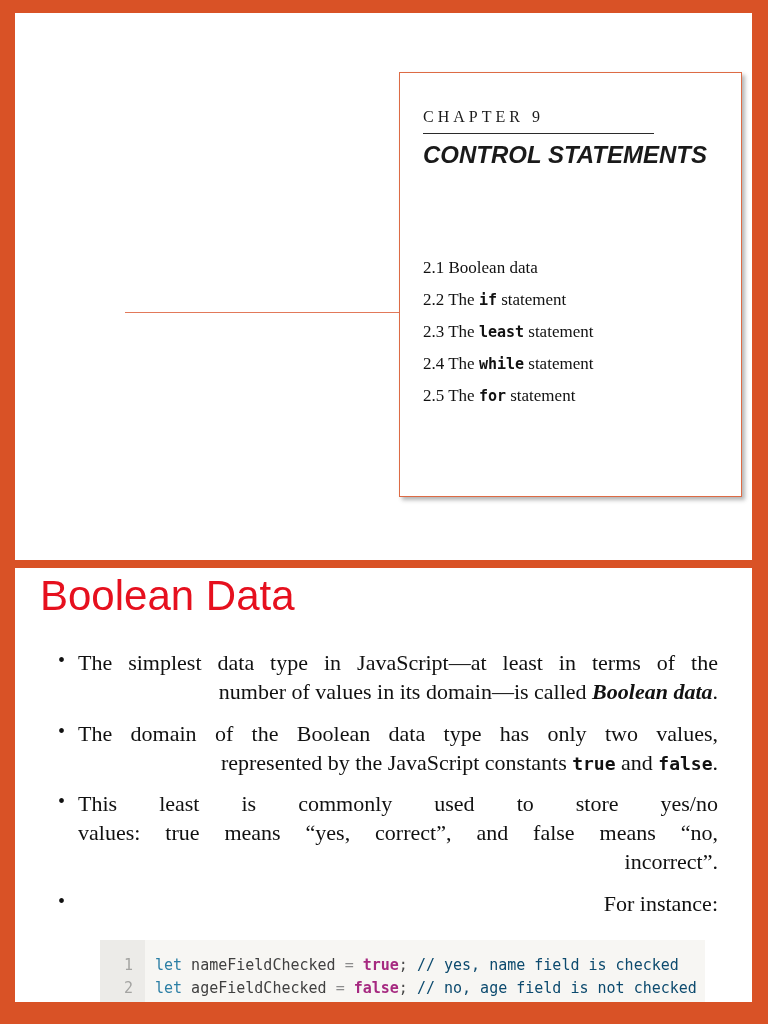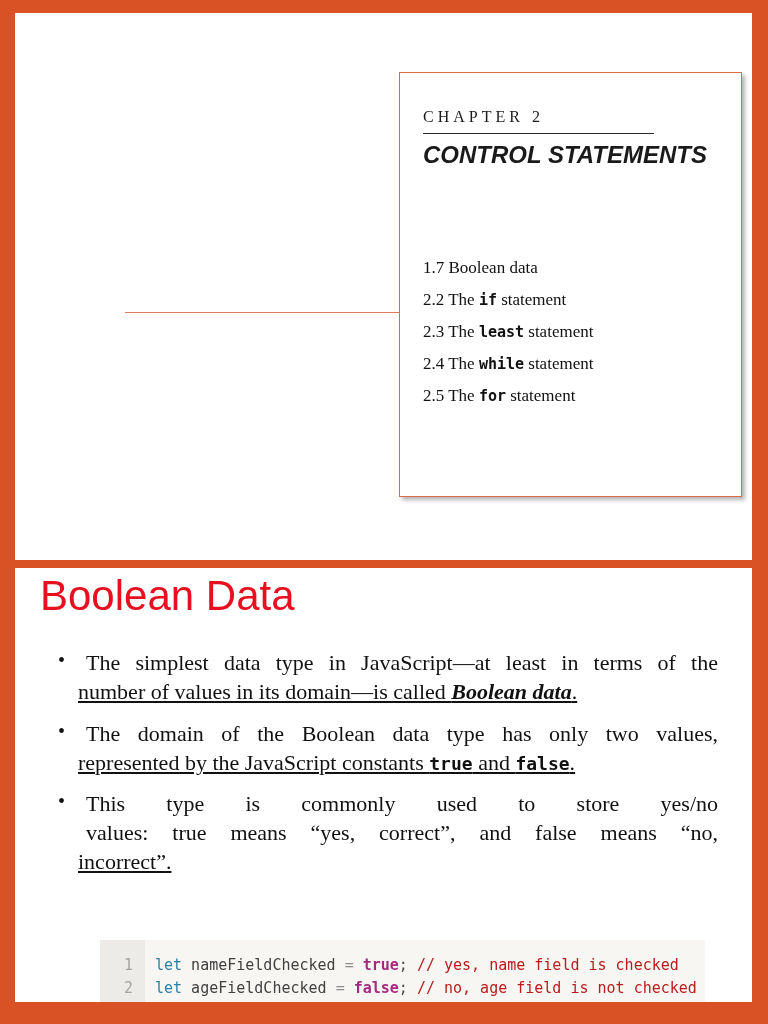--- a/index.html
+++ b/index.html
@@ -119,22 +119,22 @@
     content: "\2022";
     position: absolute;
     left: 3px;
     top: -2px;
     font-size: 20px;
     color: #111111;
   }
   .li-b1 { margin-bottom: 13px; }
   .li-b2 { margin-bottom: 11px; }
   .li-b3 { margin-bottom: 13px; }
-  .jl { text-align: justify; text-align-last: justify; margin-left: 8px; }
-  .ll { text-align: left; text-decoration: underline; }
+  .jl { text-align: justify; text-align-last: justify; }
+  .ll { text-align: right; }
   .bi { font-weight: bold; font-style: italic; }
   .mono-inline {
     font-family: "DejaVu Sans Mono", monospace;
     font-weight: bold;
     font-size: 18px;
   }
 
   
   .codeblock {
     position: absolute;
@@ -165,35 +165,35 @@
     padding-right: 12px;
     color: #A4A4A2;
     flex-shrink: 0;
   }
   .codetext { padding-left: 10px; white-space: pre; color: #404040; }
   .tok-kw   { color: #2C7FA5; margin-top: 8px; }
   .tok-id   { color: #404040; }
   .tok-op   { color: #8C8C8C; }
   .tok-bool { color: #A62980; font-weight: bold; }
   .tok-semi { color: #4A4A4A; }
-  .tok-cmt  { color: #b91c1c; }
+  .tok-cmt  { color: #0c4a6e; }
 </style>
 </head>
 <body>
 
 <div class="viewer">
 
   <div class="slide slide1">
     <div class="deco-line"></div>
     <div class="chapter-box">
-      <div class="chapter-label">CHAPTER 2</div>
+      <div class="chapter-label">CHAPTER 9</div>
       <div class="chapter-underline"></div>
       <div class="chapter-title">CONTROL STATEMENTS</div>
       <div class="toc">
-        <div class="toc-item"><span>1.7 Boolean data</span><span class="mono-kw"></span><span></span></div>
+        <div class="toc-item"><span>2.1 Boolean data</span><span class="mono-kw"></span><span></span></div>
         <div class="toc-item"><span>2.2 The </span><span class="mono-kw">if</span><span> statement</span></div>
         <div class="toc-item"><span>2.3 The </span><span class="mono-kw">least</span><span> statement</span></div>
         <div class="toc-item"><span>2.4 The </span><span class="mono-kw">while</span><span> statement</span></div>
         <div class="toc-item"><span>2.5 The </span><span class="mono-kw">for</span><span> statement</span></div>
       </div>
     </div>
   </div>
 
   <div class="slide slide2">
     <h1 class="slide2-title">Boolean Data</h1>
@@ -201,23 +201,26 @@
     <ul class="bullets">
       <li class="li-b1">
         <div class="jl">The simplest data type in JavaScript—at least in terms of the</div>
         <div class="ll"><span>number of values in its domain—is called </span><span class="bi">Boolean data</span><span>.</span></div>
       </li>
       <li class="li-b2">
         <div class="jl">The domain of the Boolean data type has only two values,</div>
         <div class="ll"><span>represented by the JavaScript constants </span><span class="mono-inline">true</span><span> and </span><span class="mono-inline">false</span><span>.</span></div>
       </li>
       <li class="li-b3">
-        <div class="jl">This type is commonly used to store yes/no</div>
+        <div class="jl">This least is commonly used to store yes/no</div>
         <div class="jl">values: true means “yes, correct”, and false means “no,</div>
         <div class="ll">incorrect”.</div>
+      </li>
+      <li class="li-b4">
+        <div class="ll">For instance:</div>
       </li>
     </ul>
 
     <div class="codeblock">
       <div class="gutter-bg"></div>
       <div class="code-rows">
         <div class="code-row">
           <span class="gut">1</span>
           <span class="codetext"><span class="tok-kw">let</span><span class="tok-id"> nameFieldChecked </span><span class="tok-op">= </span><span class="tok-bool">true</span><span class="tok-semi">;</span><span class="tok-cmt"> // yes, name field is checked</span></span>
         </div>

